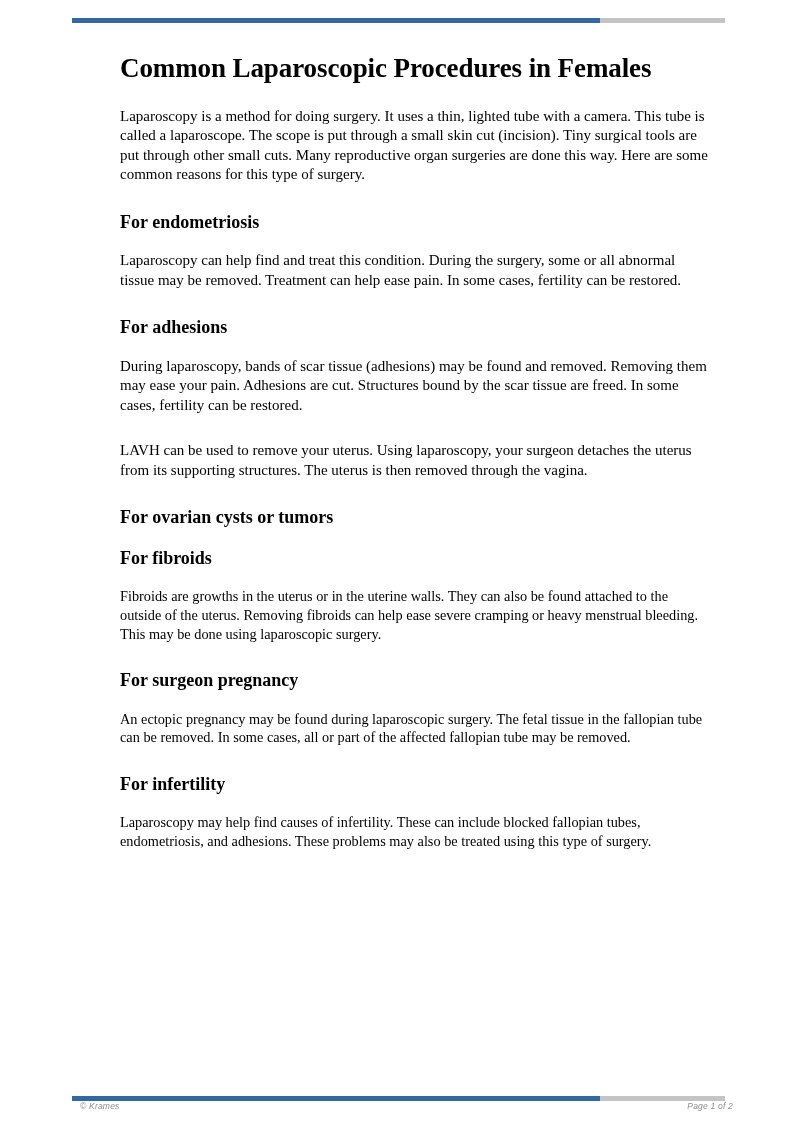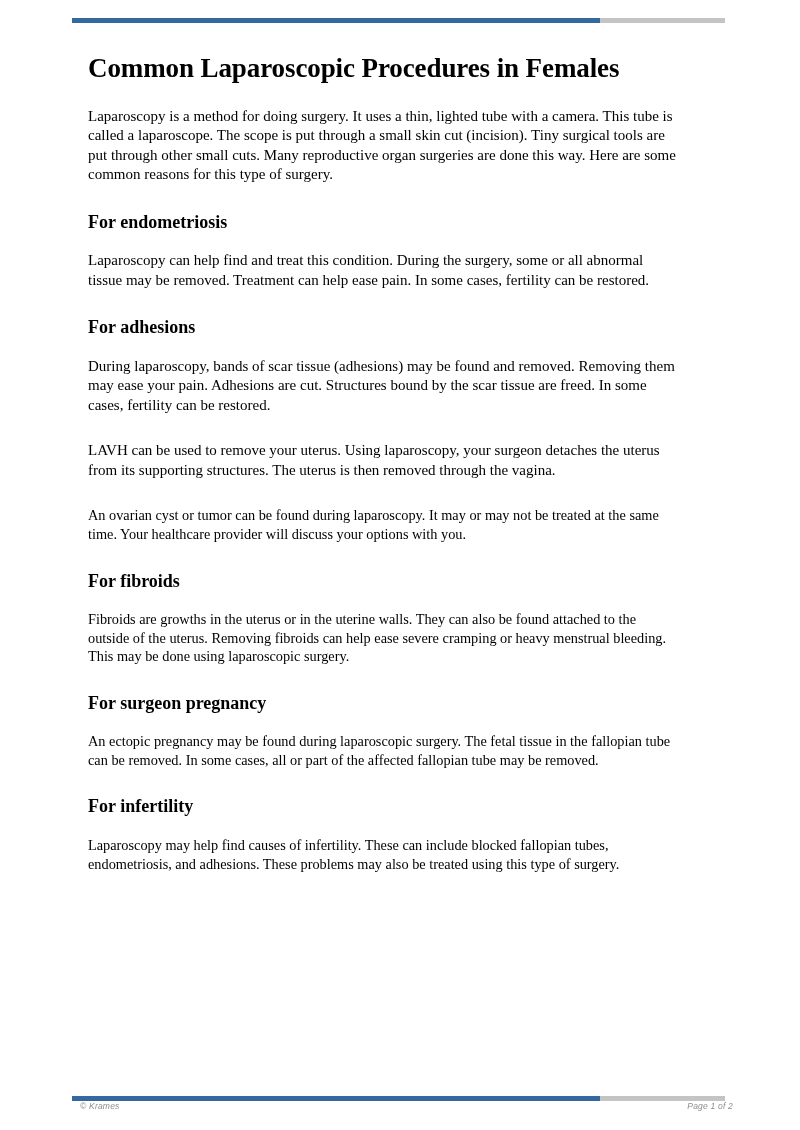--- a/index.html
+++ b/index.html
@@ -39,21 +39,21 @@
     background: #34699f;
   }
   .rule .seg-gray {
     flex: 1 1 auto;
     background: #c4c4c4;
   }
 
   
   .content {
     position: absolute;
-    left: 88px;
+    left: 120px;
     top: 52px;
     width: 592px;
   }
 
   h1.doc-title {
     font-size: 27px;
     line-height: 1.22;
     font-weight: bold;
     margin: 0 0 22px 0;
     letter-spacing: -0.1px;
@@ -120,21 +120,21 @@
     <section class="doc-section">
       <h2 class="section-heading">For adhesions</h2>
       <p class="body-text">During laparoscopy, bands of scar tissue (adhesions) may be found and removed. Removing them may ease your pain. Adhesions are cut. Structures bound by the scar tissue are freed. In some cases, fertility can be restored.</p>
     </section>
 
     <section class="doc-section">
       <p class="body-text">LAVH can be used to remove your uterus. Using laparoscopy, your surgeon detaches the uterus from its supporting structures. The uterus is then removed through the vagina.</p>
     </section>
 
     <section class="doc-section">
-      <p class="body-text tight">An ovarian cyst or tumor can be found during laparoscopy. It may or may not be treated at the same time. Your healthcare provider will discuss your options with you.</p>
+      <h2 class="section-heading">For ovarian cysts or tumors</h2>
     </section>
 
     <section class="doc-section">
       <h2 class="section-heading">For fibroids</h2>
       <p class="body-text tight">Fibroids are growths in the uterus or in the uterine walls. They can also be found attached to the outside of the uterus. Removing fibroids can help ease severe cramping or heavy menstrual bleeding. This may be done using laparoscopic surgery.</p>
     </section>
 
     <section class="doc-section">
       <h2 class="section-heading">For surgeon pregnancy</h2>
       <p class="body-text tight">An ectopic pregnancy may be found during laparoscopic surgery. The fetal tissue in the fallopian tube can be removed. In some cases, all or part of the affected fallopian tube may be removed.</p>

